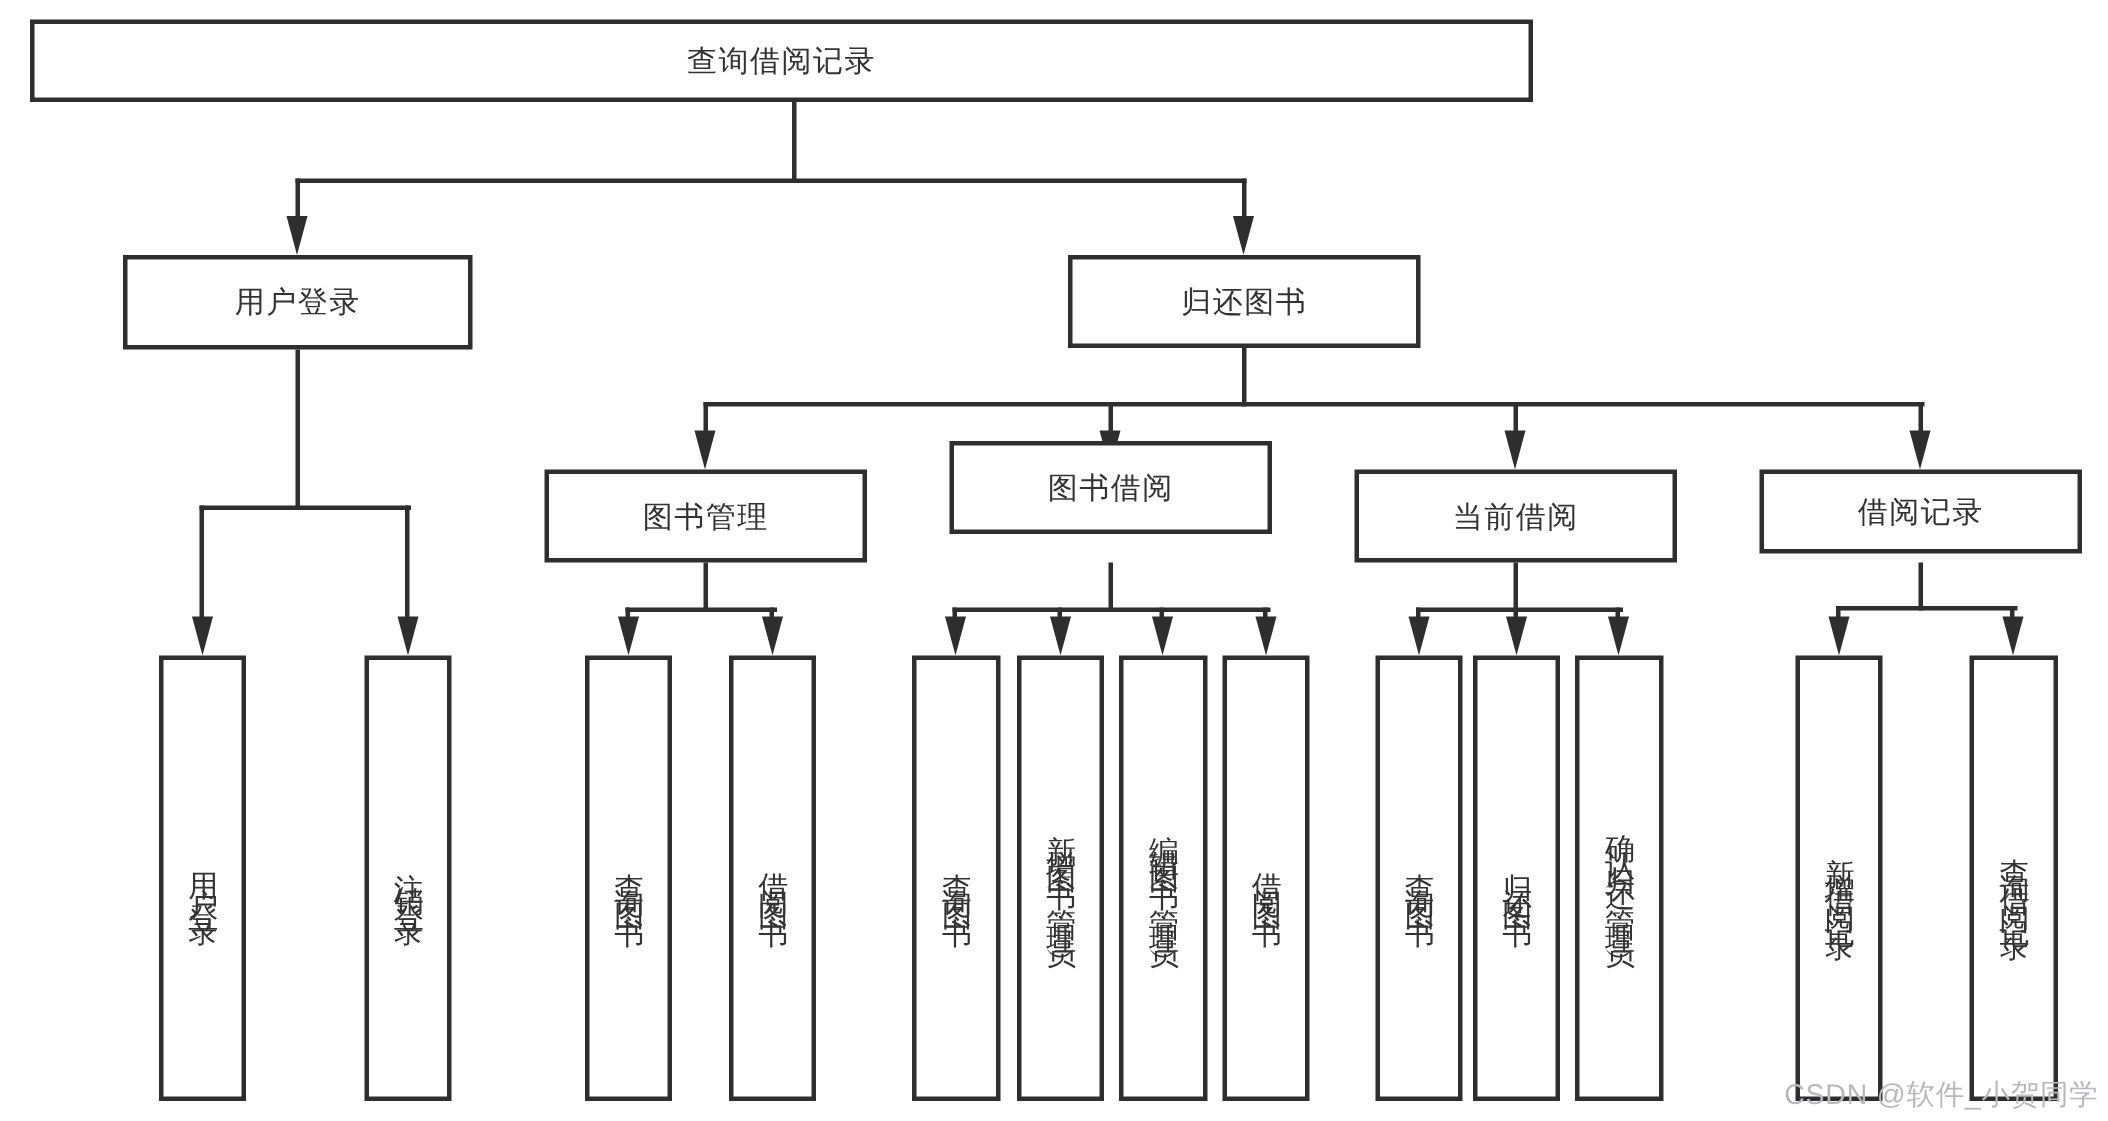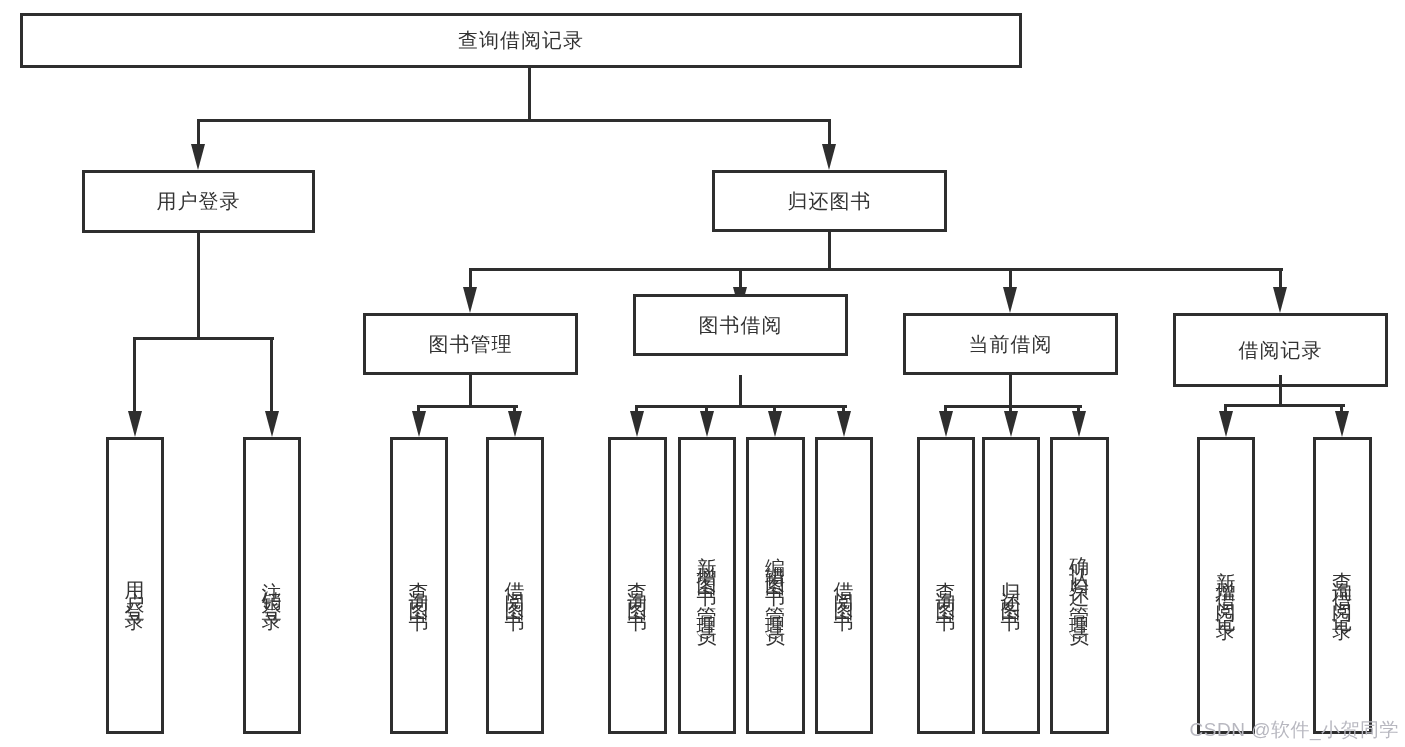--- a/index.html
+++ b/index.html
@@ -80,21 +80,21 @@
 
   <div class="box hbox" style="left:363px;top:313px;width:215px;height:62px">
     <span>图书管理</span>
   </div>
   <div class="box hbox" style="left:633px;top:294px;width:215px;height:62px">
     <span>图书借阅</span>
   </div>
   <div class="box hbox" style="left:903px;top:313px;width:215px;height:62px">
     <span>当前借阅</span>
   </div>
-  <div class="box hbox" style="left:1173px;top:313px;width:215px;height:74px">
+  <div class="box hbox" style="left:1173px;top:313px;width:215px;height:56px">
     <span>借阅记录</span>
   </div>
 
   <div class="v-line" style="left:469px;top:375px;height:33px"></div>
   <div class="h-line" style="left:417px;top:405px;width:101px"></div>
   <div class="v-line" style="left:417px;top:405px;height:12px"></div>
   <div class="arrow" style="left:412px;top:411px"></div>
   <div class="v-line" style="left:513px;top:405px;height:12px"></div>
   <div class="arrow" style="left:508px;top:411px"></div>
 

